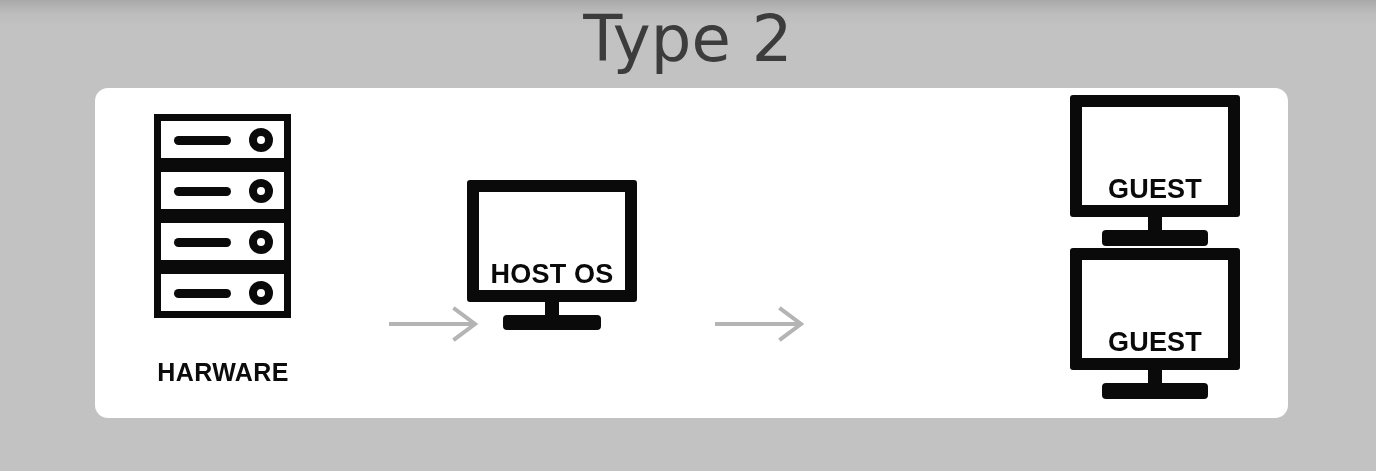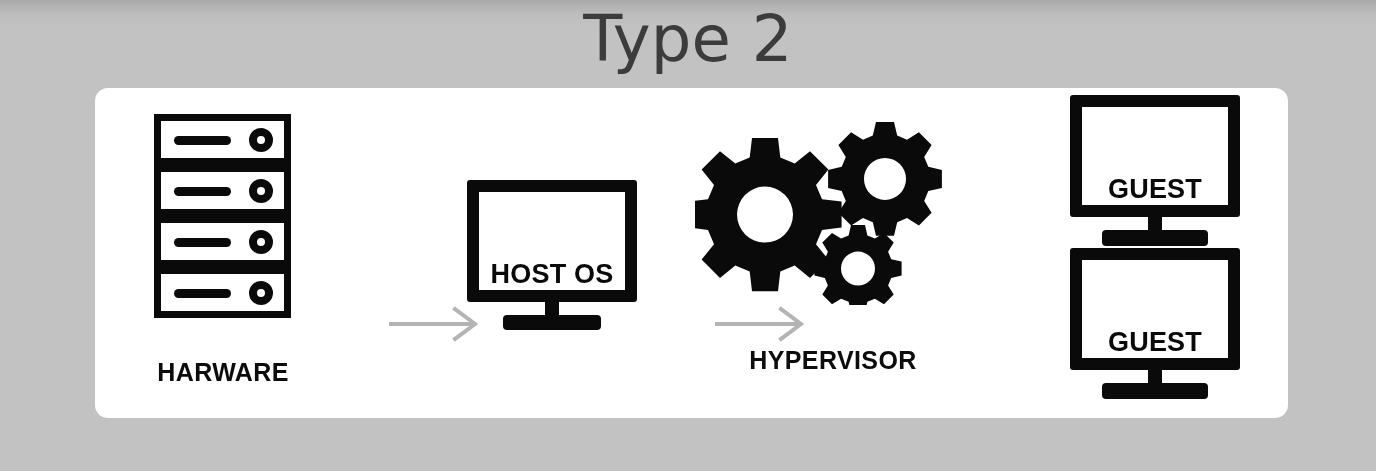--- a/index.html
+++ b/index.html
@@ -281,72 +281,20 @@
         </div>
         <div class="monitor-neck"></div>
         <div class="monitor-base"></div>
       </div>
     </div>
 
     <svg class="arrow" id="arrow-2" viewBox="0 0 100 36">
       <path d="M2 18 L84 18 M66 3 L86 18 L66 33" fill="none" stroke="#b4b4b4" stroke-width="4" stroke-linecap="square" stroke-linejoin="miter"></path>
     </svg>
 
-    <div class="stage" id="stage-hypervisor">
-
-      <svg id="gears" viewBox="0 0 270 190">
-
-        <g>
-          <path fill="#0a0a0a" fill-rule="evenodd" d="
-            M 57.0 23.0 L 83.0 23.0 L 85.3 42.6
-            L 99.7 48.6 L 115.0 36.2 L 133.4 54.6 L 121.0 69.9
-            L 127.0 84.3 L 146.6 86.6 L 146.6 112.6 L 127.0 114.9
-            L 121.0 129.3 L 133.4 144.6 L 115.0 163.0 L 99.7 150.6
-            L 85.3 156.6 L 83.0 176.2 L 57.0 176.2 L 54.7 156.6
-            L 40.3 150.6 L 25.0 163.0 L 6.6 144.6 L 19.0 129.3
-            L 13.0 114.9 L -6.6 112.6 L -6.6 86.6 L 13.0 84.3
-            L 19.0 69.9 L 6.6 54.6 L 25.0 36.2 L 40.3 48.6
-            L 54.7 42.6 Z
-            M 70.0 71.6 A 28 28 0 1 0 70.0 127.6 A 28 28 0 1 0 70.0 71.6 Z
-          "></path>
-        </g>
-
-        <g>
-          <path fill="#0a0a0a" fill-rule="evenodd" d="
-            M 181.0 7.0 L 199.0 7.0 L 202.2 20.6
-            L 212.0 24.7 L 223.9 17.3 L 236.6 30.0 L 229.2 41.9
-            L 233.3 51.7 L 246.9 54.9 L 246.9 72.9 L 233.3 76.1
-            L 229.2 85.9 L 236.6 97.8 L 223.9 110.5 L 212.0 103.1
-            L 202.2 107.2 L 199.0 120.8 L 181.0 120.8 L 177.8 107.2
-            L 168.0 103.1 L 156.1 110.5 L 143.4 97.8 L 150.8 85.9
-            L 146.7 76.1 L 133.1 72.9 L 133.1 54.9 L 146.7 51.7
-            L 150.8 41.9 L 143.4 30.0 L 156.1 17.3 L 168.0 24.7
-            L 177.8 20.6 Z
-            M 190.0 42.9 A 21 21 0 1 0 190.0 84.9 A 21 21 0 1 0 190.0 42.9 Z
-          "></path>
-        </g>
-
-        <g>
-          <path fill="#0a0a0a" fill-rule="evenodd" d="
-            M 156.0 110.0 L 170.0 110.0 L 172.4 120.4
-            L 179.9 123.5 L 189.0 117.9 L 198.7 127.6 L 193.1 136.7
-            L 196.2 144.2 L 206.6 146.6 L 206.6 160.6 L 196.2 163.0
-            L 193.1 170.5 L 198.7 179.6 L 189.0 189.3 L 179.9 183.7
-            L 172.4 186.8 L 170.0 197.2 L 156.0 197.2 L 153.6 186.8
-            L 146.1 183.7 L 137.0 189.3 L 127.3 179.6 L 132.9 170.5
-            L 129.8 163.0 L 119.4 160.6 L 119.4 146.6 L 129.8 144.2
-            L 132.9 136.7 L 127.3 127.6 L 137.0 117.9 L 146.1 123.5
-            L 153.6 120.4 Z
-            M 163.0 136.6 A 17 17 0 1 0 163.0 170.6 A 17 17 0 1 0 163.0 136.6 Z
-          "></path>
-        </g>
-      </svg>
-
-      <div class="stage-label">HYPERVISOR</div>
-    </div>
 
     <svg class="arrow" id="arrow-3" viewBox="0 0 100 36">
       <path d="M2 18 L84 18 M66 3 L86 18 L66 33" fill="none" stroke="#b4b4b4" stroke-width="4" stroke-linecap="square" stroke-linejoin="miter"></path>
     </svg>
 
     <div class="stage" id="stage-guest">
 
       <div class="monitor" id="monitor-guest-1">
         <div class="monitor-frame">
           <span class="monitor-text">GUEST</span>

